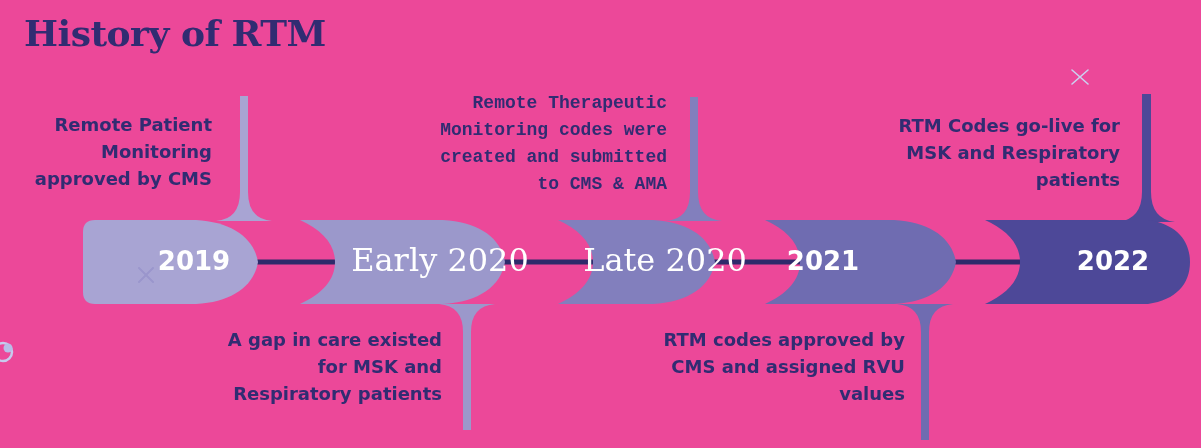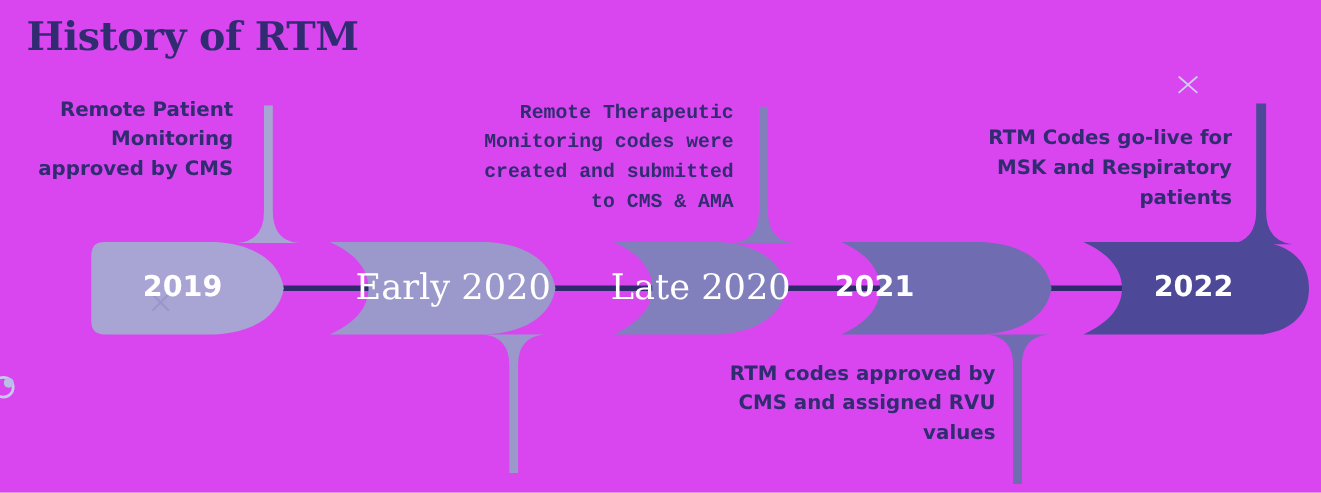--- a/index.html
+++ b/index.html
@@ -1,21 +1,21 @@
 <!DOCTYPE html>
 <html><head>
 <meta charset="utf-8">
 <style>
   html, body { margin: 0; padding: 0; background: #ffffff; }
   #stage {
     position: relative;
     width: 1201px;
     height: 448px;
     overflow: hidden;
-    background: #d946ef;
+    background: #ec4899;
     font-family: "DejaVu Sans", sans-serif;
   }
   #stage svg { position: absolute; left: 0; top: 0; }
   .page-title {
     position: absolute;
     left: 24px;
     top: 12px;
     font-family: "DejaVu Serif", serif;
     font-weight: 700;
     font-size: 36px;
@@ -30,20 +30,21 @@
     font-weight: 700;
     font-size: 18px;
     line-height: 27px;
     color: #312c72;
   }
   .year {
     position: absolute;
     transform: translate(-50%, -54%);
     color: #ffffff;
     white-space: nowrap;
+    margin-left: 28px;
   }
   .year.sans { font-family: "DejaVu Sans", sans-serif; font-weight: 700; font-size: 26px; }
   .year.serif { font-family: "DejaVu Serif", serif; font-weight: 400; font-size: 32px; }
 </style>
 </head>
 <body>
 
 <div id="stage">
 
   <svg width="1201" height="448" viewBox="0 0 1201 448">
@@ -78,23 +79,26 @@
   </svg>
 
   <div class="page-title">History of RTM</div>
 
   <div class="year sans" style="left:166px;  top:262px;">2019</div>
   <div class="year serif" style="left:412px;  top:262px;">Early 2020</div>
   <div class="year serif" style="left:637px;  top:262px;">Late 2020</div>
   <div class="year sans" style="left:795px;  top:262px;">2021</div>
   <div class="year sans" style="left:1085px; top:262px;text-align:right;">2022</div>
 
-  <div class="note" style="right:989px; top:86px;">Remote Patient
+  <div class="note" style="right:989px; top:111px;">Remote Patient
 Monitoring
 approved by CMS</div>
+  <div class="note" style="right:759px; top:326px;">A gap in care existed
+for MSK and
+Respiratory patients</div>
   <div class="note" style="right:534px; top:90px;font-family:Liberation Mono, monospace;">Remote Therapeutic
 Monitoring codes were
 created and submitted
 to CMS &amp; AMA</div>
   <div class="note" style="right:296px; top:326px;">RTM codes approved by
 CMS and assigned RVU
 values</div>
   <div class="note" style="right:81px;  top:112px;margin-left:27px;">RTM Codes go-live for
 MSK and Respiratory
 patients</div>

